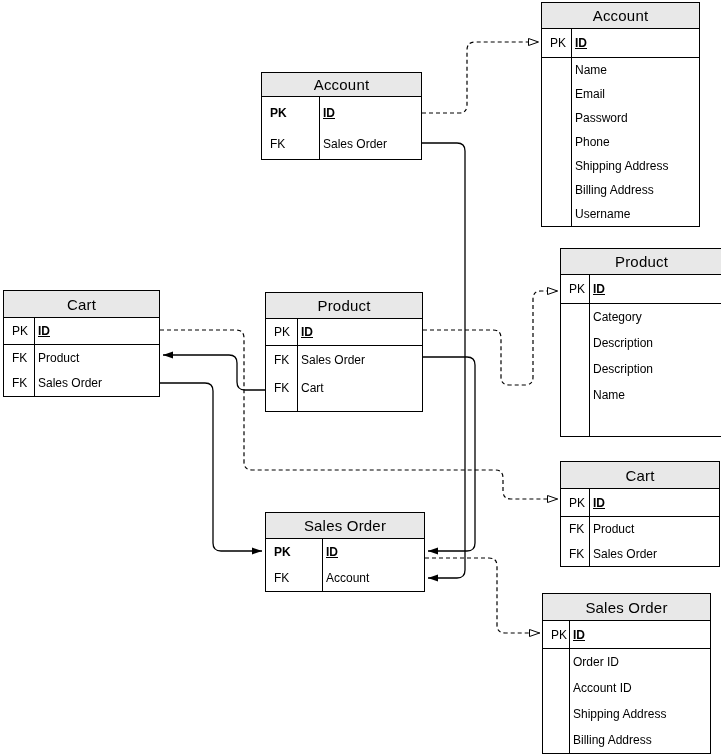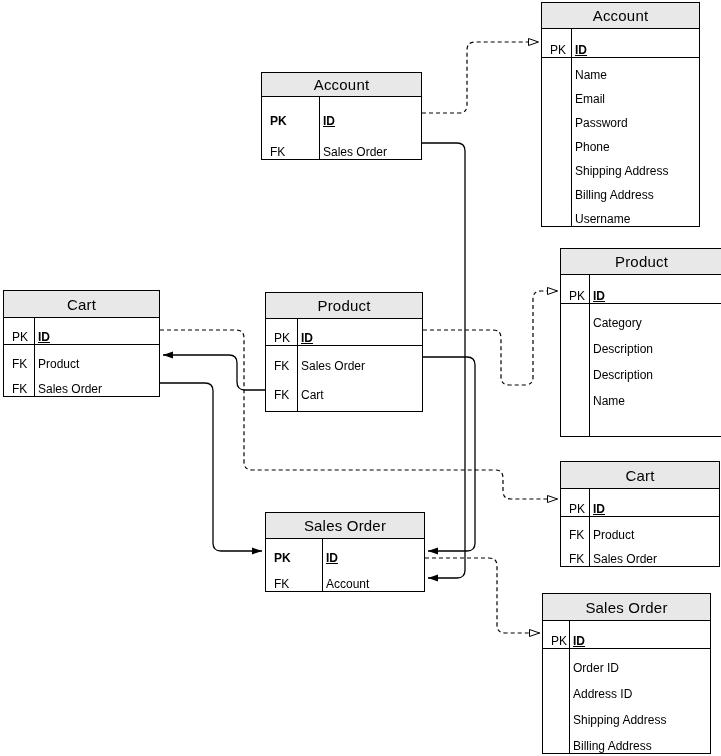--- a/index.html
+++ b/index.html
@@ -11,21 +11,21 @@
     position:absolute;background:#fff;border:1px solid #000;
     box-sizing:border-box;display:flex;flex-direction:column;z-index:1;
   }
   .hdr{
     background:#e8e8e8;border-bottom:1px solid #000;flex:0 0 auto;
     display:flex;align-items:center;justify-content:center;
     font-size:15px;letter-spacing:.2px;
   }
   .tbody{position:relative;flex:1;display:flex;flex-direction:column;min-height:0}
   .divider{position:absolute;top:0;bottom:0;width:1px;background:#000;z-index:2}
-  .row{display:flex;align-items:flex-end;font-size:12px;flex:0 0 auto;min-height:0}
+  .row{display:flex;align-items:center;font-size:12px;flex:0 0 auto;min-height:0}
   .row.grow{flex:1 1 0}
   .row.sep{border-bottom:1px solid #000}
   .key{flex:0 0 auto;padding-left:8px;box-sizing:border-box;white-space:nowrap}
   .name{padding-left:4px;white-space:nowrap}
   .idtxt{font-weight:bold;text-decoration:underline}
   .boldtxt{font-weight:bold}
   #wires{position:absolute;left:0;top:0;z-index:5;pointer-events:none}
   #wires path{pointer-events:stroke}
   .wire{fill:none;stroke:#000;stroke-width:1.3px}
   .wire.dashed{stroke-width:1.2px;stroke-dasharray:4,3}
@@ -193,21 +193,21 @@
     <div class="row sep" style="flex-basis:27px">
       <span class="key" style="width:26px">PK</span>
       <span class="name idtxt">ID</span>
     </div>
     <div class="row grow">
         <span class="key" style="width:26px"></span>
         <span class="name">Order ID</span>
       </div>
     <div class="row grow">
         <span class="key" style="width:26px"></span>
-        <span class="name">Address ID</span>
+        <span class="name">Account ID</span>
       </div>
     <div class="row grow">
         <span class="key" style="width:26px"></span>
         <span class="name">Shipping Address</span>
       </div>
     <div class="row grow">
         <span class="key" style="width:26px"></span>
         <span class="name">Billing Address</span>
       </div>
   </div>

